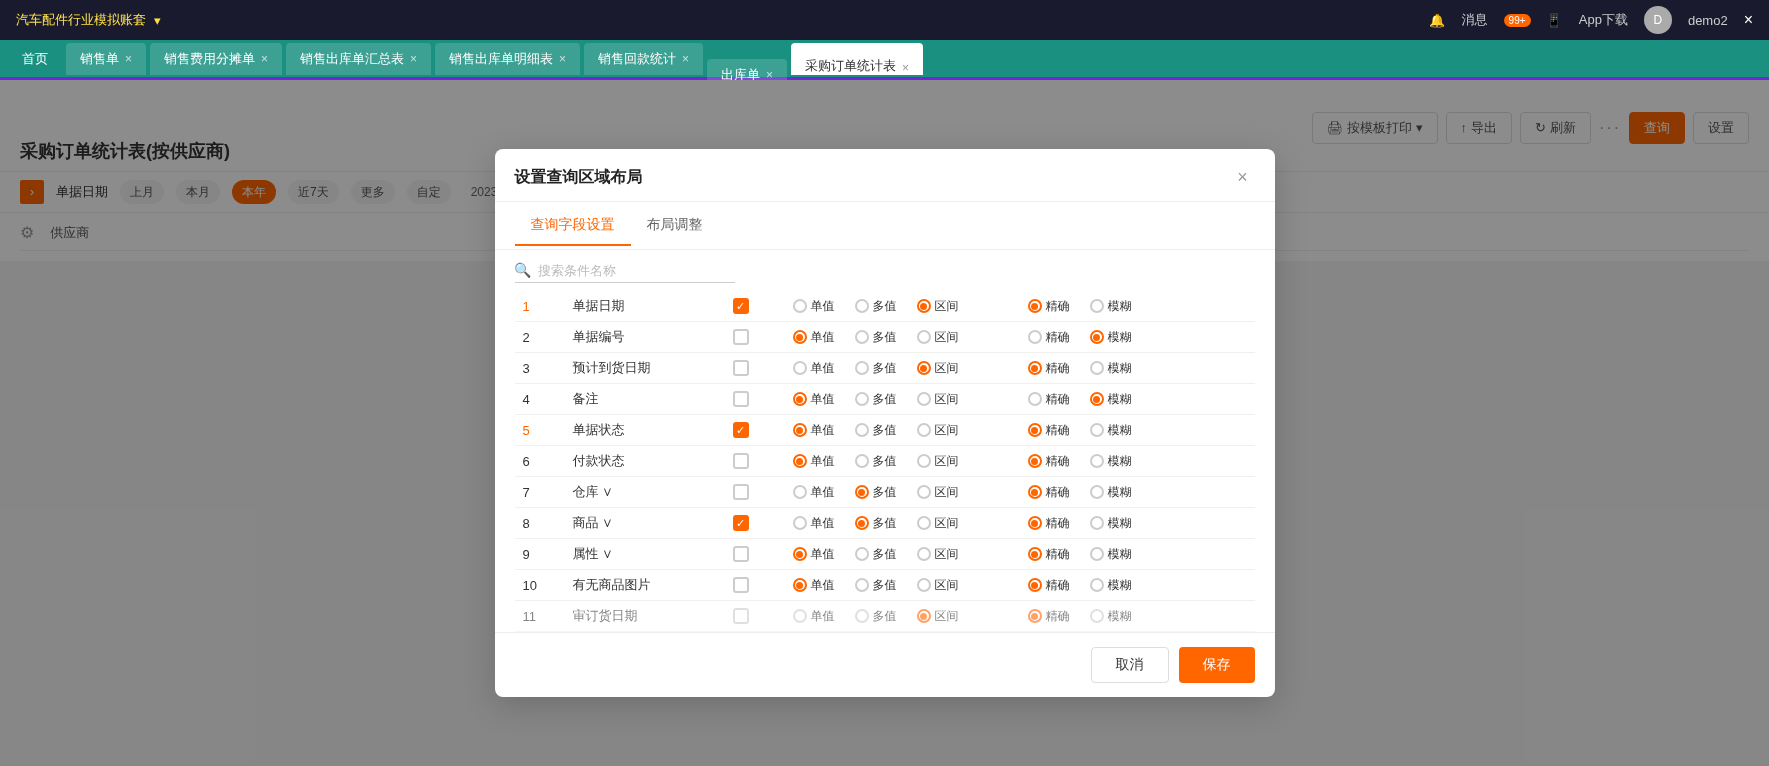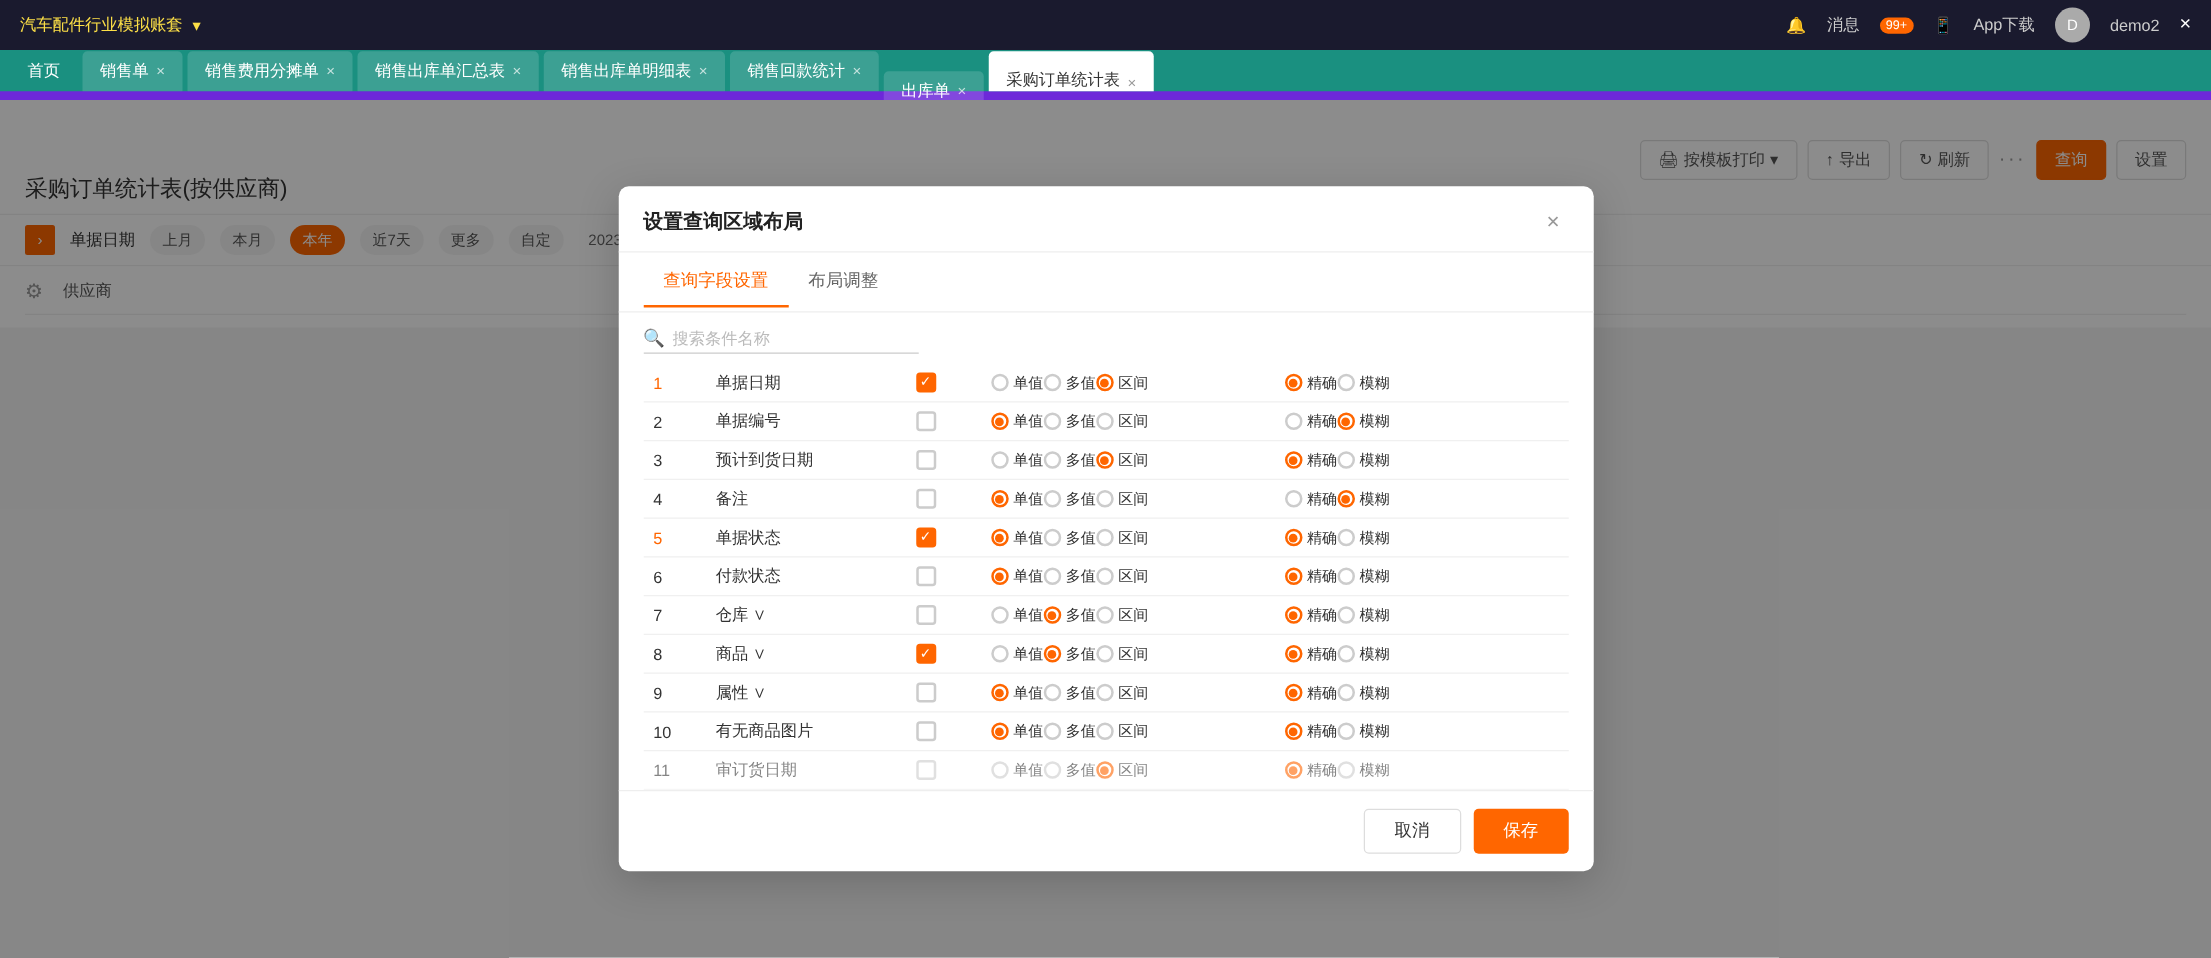--- a/index.html
+++ b/index.html
@@ -17,21 +17,21 @@
     }
     .top-bar-left { font-size: 13px; color: #fde047; display: flex; align-items: center; gap: 8px; }
     .top-bar-right { display: flex; align-items: center; gap: 16px; font-size: 13px; color: #ccc; }
     .top-bar-right .badge { background: #f60; color: #fff; border-radius: 10px; padding: 1px 5px; font-size: 10px; }
     .close-top { color: #fff; font-size: 16px; cursor: pointer; }
 
     
     .tab-bar {
       height: 40px;
       background: #fff;
-      border-bottom: 7px solid #6d28d9;
+      border-bottom: 3px solid #6d28d9;
       display: flex;
       align-items: center;
       padding: 0 8px;
       gap: 4px;
     }
     .tab-item {
       height: 32px;
       padding: 0 14px;
       border-radius: 4px 4px 0 0;
       display: flex;
@@ -54,21 +54,21 @@
 
     
     .page-header {
       background: #fff;
       padding: 12px 20px 8px;
       display: flex;
       align-items: center;
       justify-content: space-between;
       border-bottom: 1px solid #eee;
     }
-    .page-title { font-size: 18px; font-weight: 400; color: #333; margin-top: 47px; }
+    .page-title { font-size: 18px; font-weight: 700; color: #333; margin-top: 47px; }
     .page-actions { display: flex; align-items: center; gap: 8px; }
     .btn { height: 32px; padding: 0 14px; border-radius: 4px; font-size: 13px; cursor: pointer; border: 1px solid #ddd; background: #fff; display: flex; align-items: center; gap: 4px; }
     .btn-orange { background: #f60; color: #fff; border-color: #f60; }
     .btn-outline { background: #fff; color: #555; border-color: #ddd; }
 
     
     .filter-bar {
       background: #fff;
       padding: 8px 20px;
       display: flex;
@@ -179,21 +179,21 @@
       display: grid;
       grid-template-columns: 50px 160px 60px 1fr 1fr;
       border-bottom: 1px solid #f0f0f0;
       padding: 6px 0;
       align-items: center;
     }
     .dt-cell { font-size: 13px; color: #333; padding: 0 8px; display: flex; align-items: center; }
     .dt-cell.num { color: #f60; font-weight: 500; }
 
     
-    .radio-group { display: flex; align-items: center; gap: 0; }
+    .radio-group { display: flex; align-items: center; gap: 20px; }
     .radio-item { display: flex; align-items: center; gap: 4px; cursor: pointer; font-size: 12px; color: #333; }
     .radio-circle {
       width: 14px; height: 14px; border-radius: 50%;
       border: 2px solid #ccc;
       display: flex; align-items: center; justify-content: center;
     }
     .radio-circle.checked { border-color: #f60; }
     .radio-circle.checked::after { content: ''; width: 7px; height: 7px; border-radius: 50%; background: #f60; }
 
     

